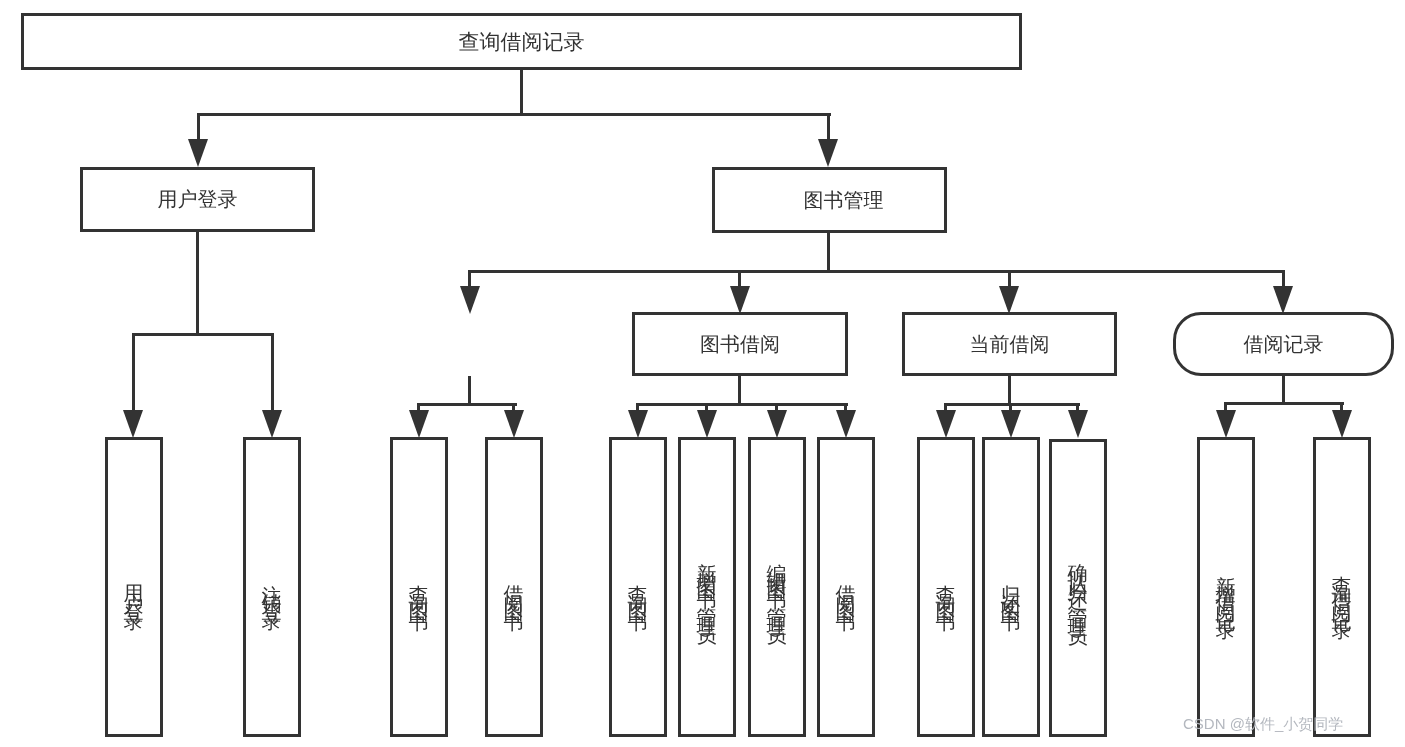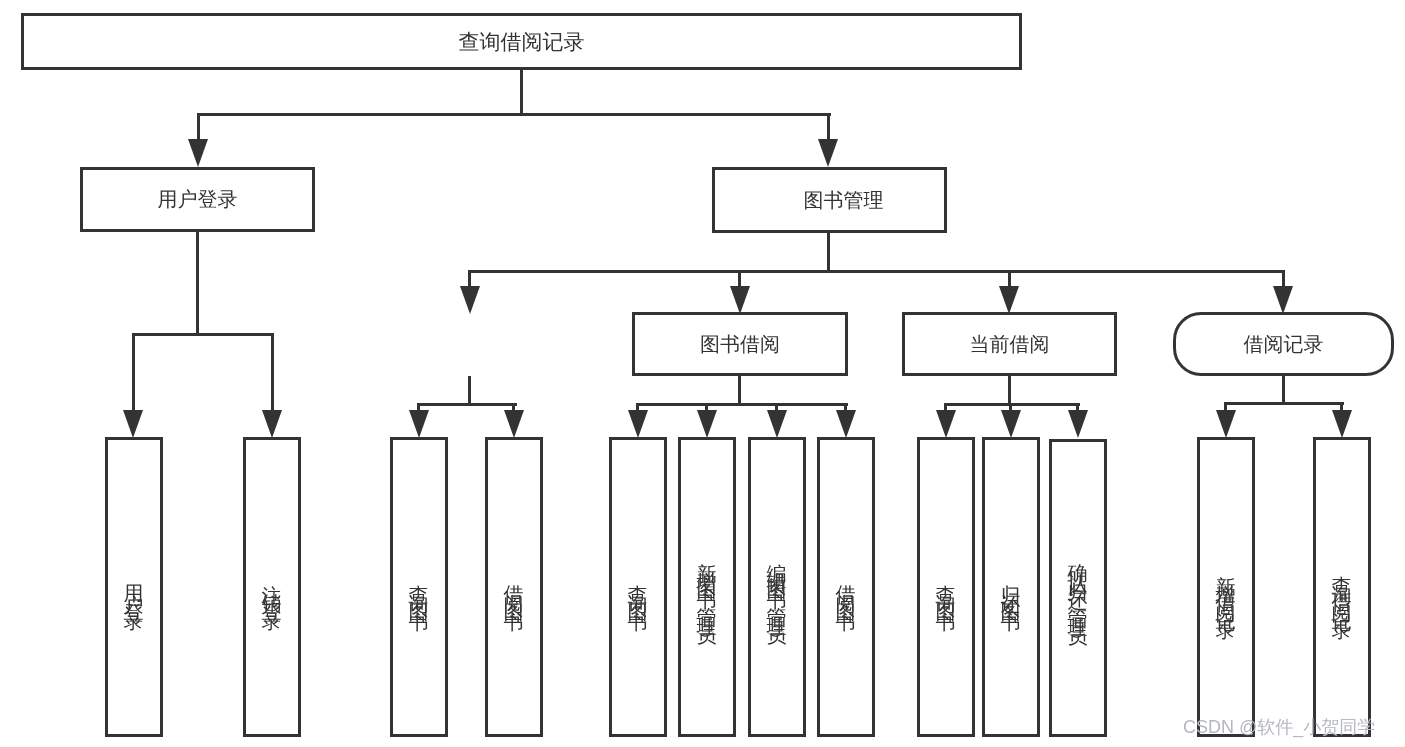--- a/index.html
+++ b/index.html
@@ -18,21 +18,21 @@
     writing-mode:vertical-lr;text-orientation:mixed;letter-spacing:9px;
     line-height:1;font-size:20px;white-space:nowrap;
   }
   .cline{position:absolute;background:var(--line,#333);}
   .arrow{
     position:absolute;width:0;height:0;
     border-left:10px solid transparent;border-right:10px solid transparent;
     border-top:28px solid var(--line,#333);
   }
   .watermark{
-    position:absolute;left:1183px;top:715px;font-size:18px;
+    position:absolute;left:1183px;top:715px;font-size:15px;
     color:var(--wm,#b4b8bf);z-index:6;white-space:nowrap;
   }
 </style>
 </head>
 <body>
 
 <div class="canvas">
 
   <div class="box root" style="left:21px;top:13px;width:1001px;height:57px;">查询借阅记录</div>
 

